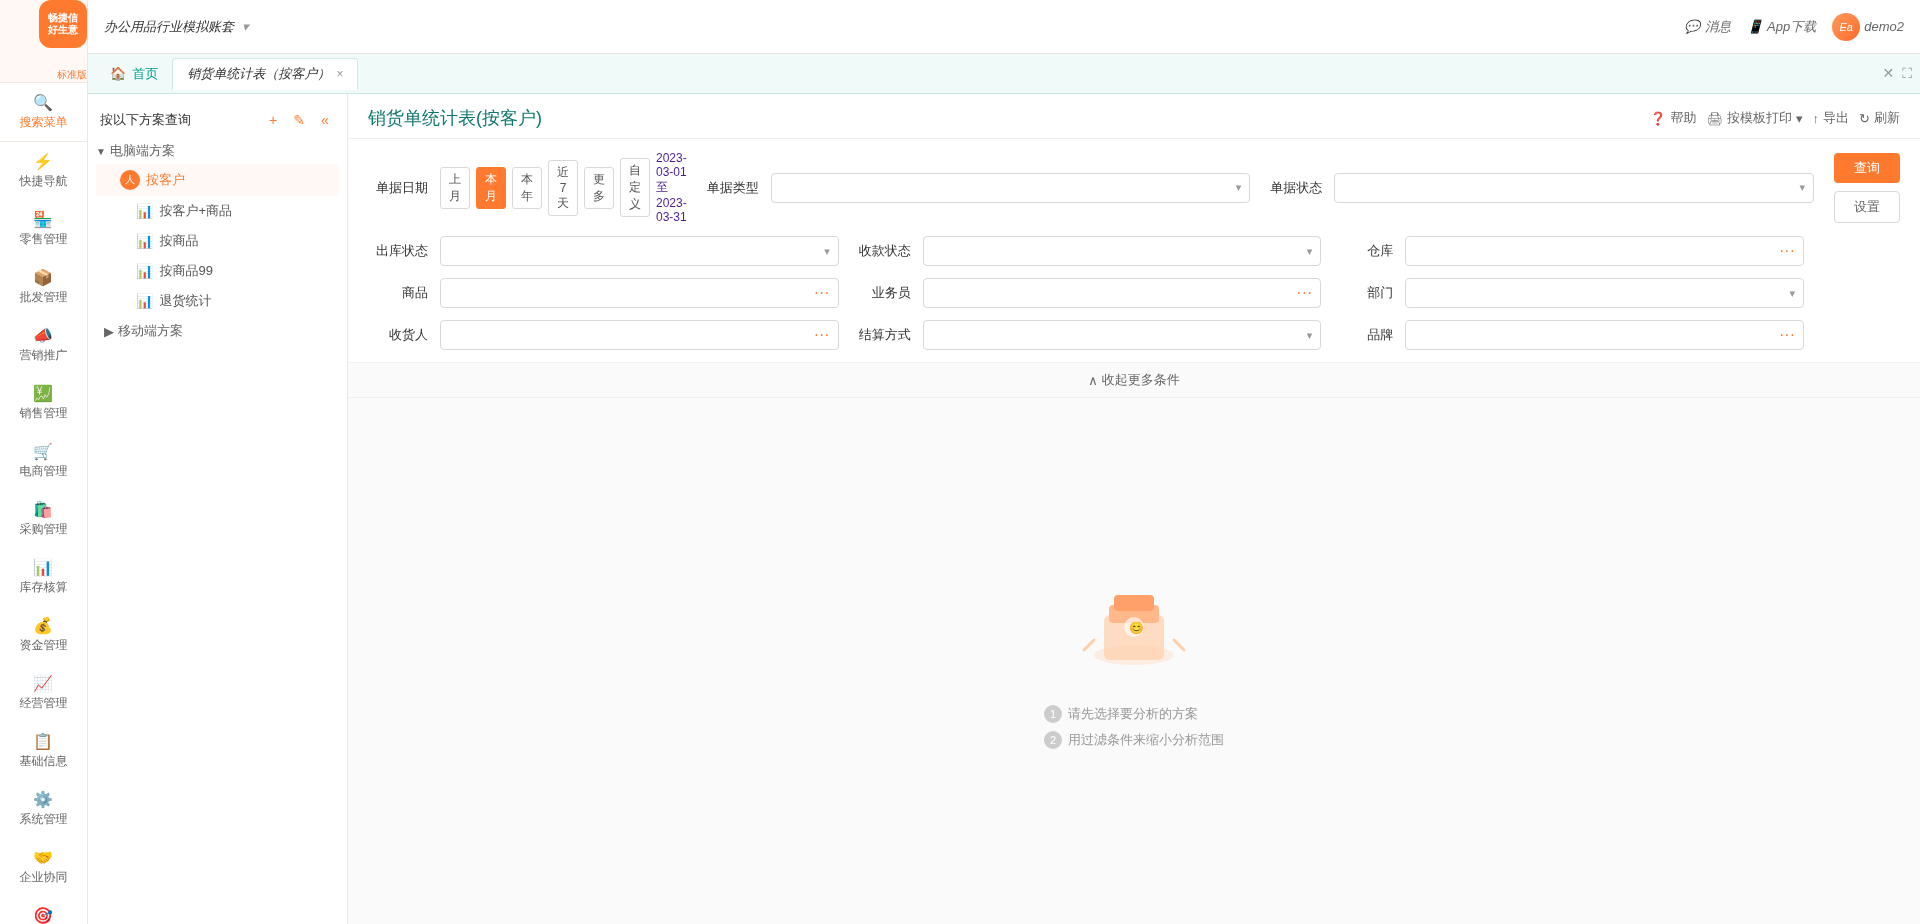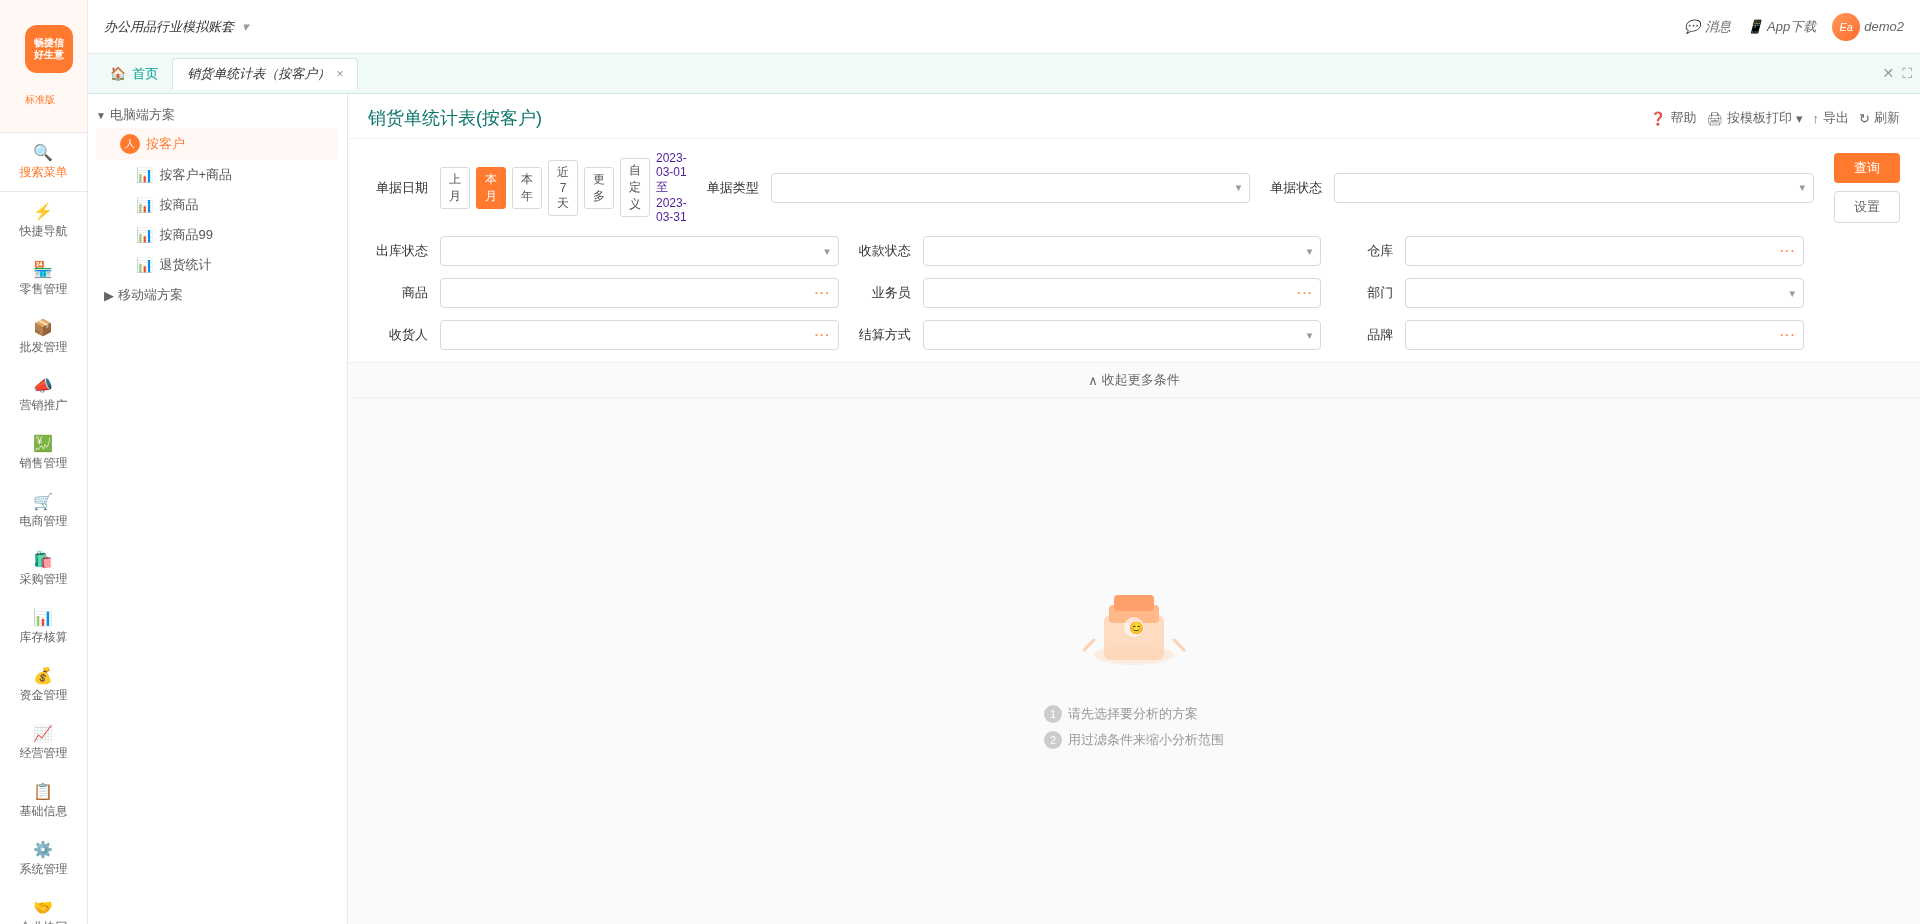--- a/index.html
+++ b/index.html
@@ -1,20 +1,20 @@
 <!DOCTYPE html>
 <html><head>
   <meta charset="utf-8">
   <style>
     * { box-sizing: border-box; margin: 0; padding: 0; }
     body { font-family: 'Microsoft YaHei', Arial, sans-serif; font-size: 13px; background: #f5f5f5; color: #333; display: flex; height: 924px; overflow: hidden; }
 
     
     .sidebar { width: 88px; background: #fff; display: flex; flex-direction: column; align-items: center; border-right: 1px solid #e8e8e8; height: 100%; }
-    .sidebar-logo { width: 100%; padding: 25px; display: flex; flex-direction: column; align-items: flex-start; background: #fff8f5; border-bottom: 1px solid #f0e8e0; }
+    .sidebar-logo { width: 100%; padding: 0; display: flex; flex-direction: column; align-items: flex-end; background: #fff8f5; border-bottom: 1px solid #f0e8e0; }
     .sidebar-logo-icon { width: 48px; height: 48px; background: #ff7a2f; border-radius: 12px; display: flex; align-items: center; justify-content: center; color: white; font-size: 10px; font-weight: bold; text-align: center; line-height: 1.2; }
     .sidebar-logo-text { font-size: 10px; color: #ff7a2f; margin-top: 20px; }
     .sidebar-nav-item { width: 100%; padding: 10px 4px; display: flex; flex-direction: column; align-items: center; cursor: pointer; color: #666; font-size: 12px; text-align: center; }
     .sidebar-nav-item .nav-icon { font-size: 16px; margin-bottom: 2px; }
     .sidebar-search { color: #ff7a2f; border-bottom: 1px solid #f0e8e0; }
 
     
     .main { flex: 1; display: flex; flex-direction: column; height: 100%; overflow: hidden; }
 
     
@@ -198,20 +198,28 @@
     </div>
     <div class="tabs-right">
       <span class="tab-maximize">✕</span>
       <span class="tab-maximize">⛶</span>
     </div>
   </div>
 
   <div class="page-content">
 
     <div class="left-panel">
+      <div class="left-panel-header">
+        <span>按以下方案查询</span>
+        <div class="left-panel-header-actions">
+          <span class="left-panel-action-btn">+</span>
+          <span class="left-panel-action-btn">✎</span>
+          <span class="left-panel-action-btn">«</span>
+        </div>
+      </div>
 
       <div class="tree-section">
         <div class="tree-parent tree-parent-section">
           <span class="arrow">▼</span>
           <span>电脑端方案</span>
         </div>
 
         <div class="tree-item active">
           <div class="tree-item-icon">人</div>
           <span>按客户</span>

